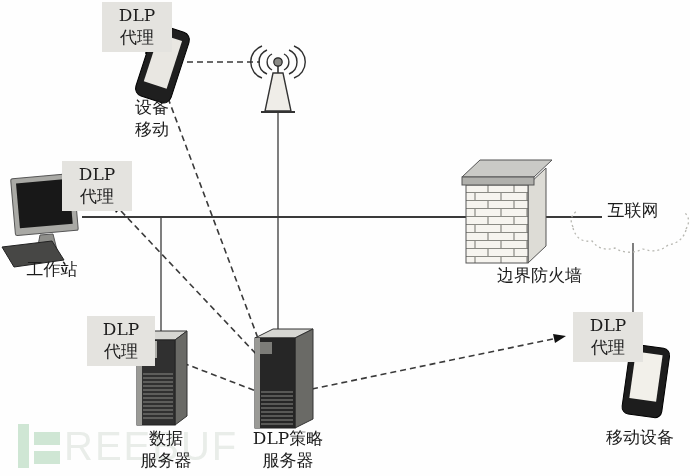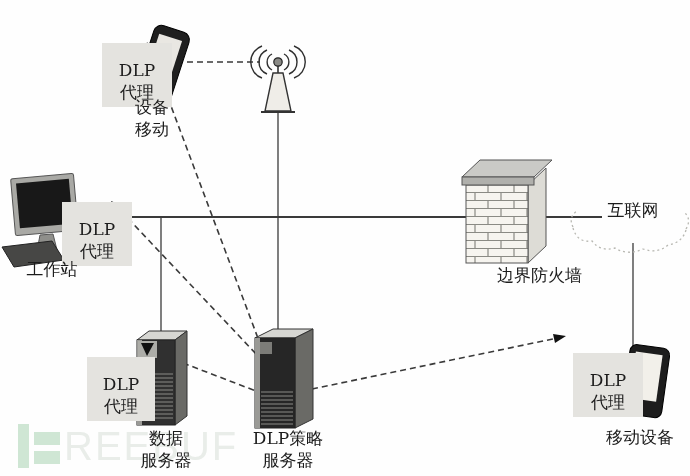--- a/index.html
+++ b/index.html
@@ -12,21 +12,21 @@
   body{background:#ffffff;font-family:"Liberation Sans",sans-serif;}
   .stage{position:relative;width:690px;height:476px;background:#fefefe;overflow:hidden;}
   .stage svg{position:absolute;left:0;top:0;z-index:1;}
   .lbl{
     position:absolute;z-index:2;
     font-family:"DejaVu Serif","Liberation Serif",serif;
     color:#1c1c1c;font-size:17px;line-height:1.3;text-align:center;
     white-space:nowrap;
   }
   .lbl .ln{display:block;}
-  .agent{background:var(--agent-label-bg);padding:16px 6px 4px 6px;margin-top:41px;}
+  .agent{background:var(--agent-label-bg);padding:2px 6px 4px 6px;}
   
   .conn{stroke:var(--connector);fill:none;}
   .solid{stroke-width:1.8;}
   .thin{stroke-width:1.3;}
   .dashed{stroke-width:1.6;stroke-dasharray:6 4;}
   .arrow{fill:#111;stroke:none;}
   .faint{stroke:#b8b8b2;fill:none;stroke-width:1.3;stroke-dasharray:2 3;}
   
   .watermark{position:absolute;left:18px;top:424px;z-index:0;display:flex;align-items:flex-start;}
   .wm-bar{width:11px;height:44px;background:var(--watermark-green);margin-right:5px;}

